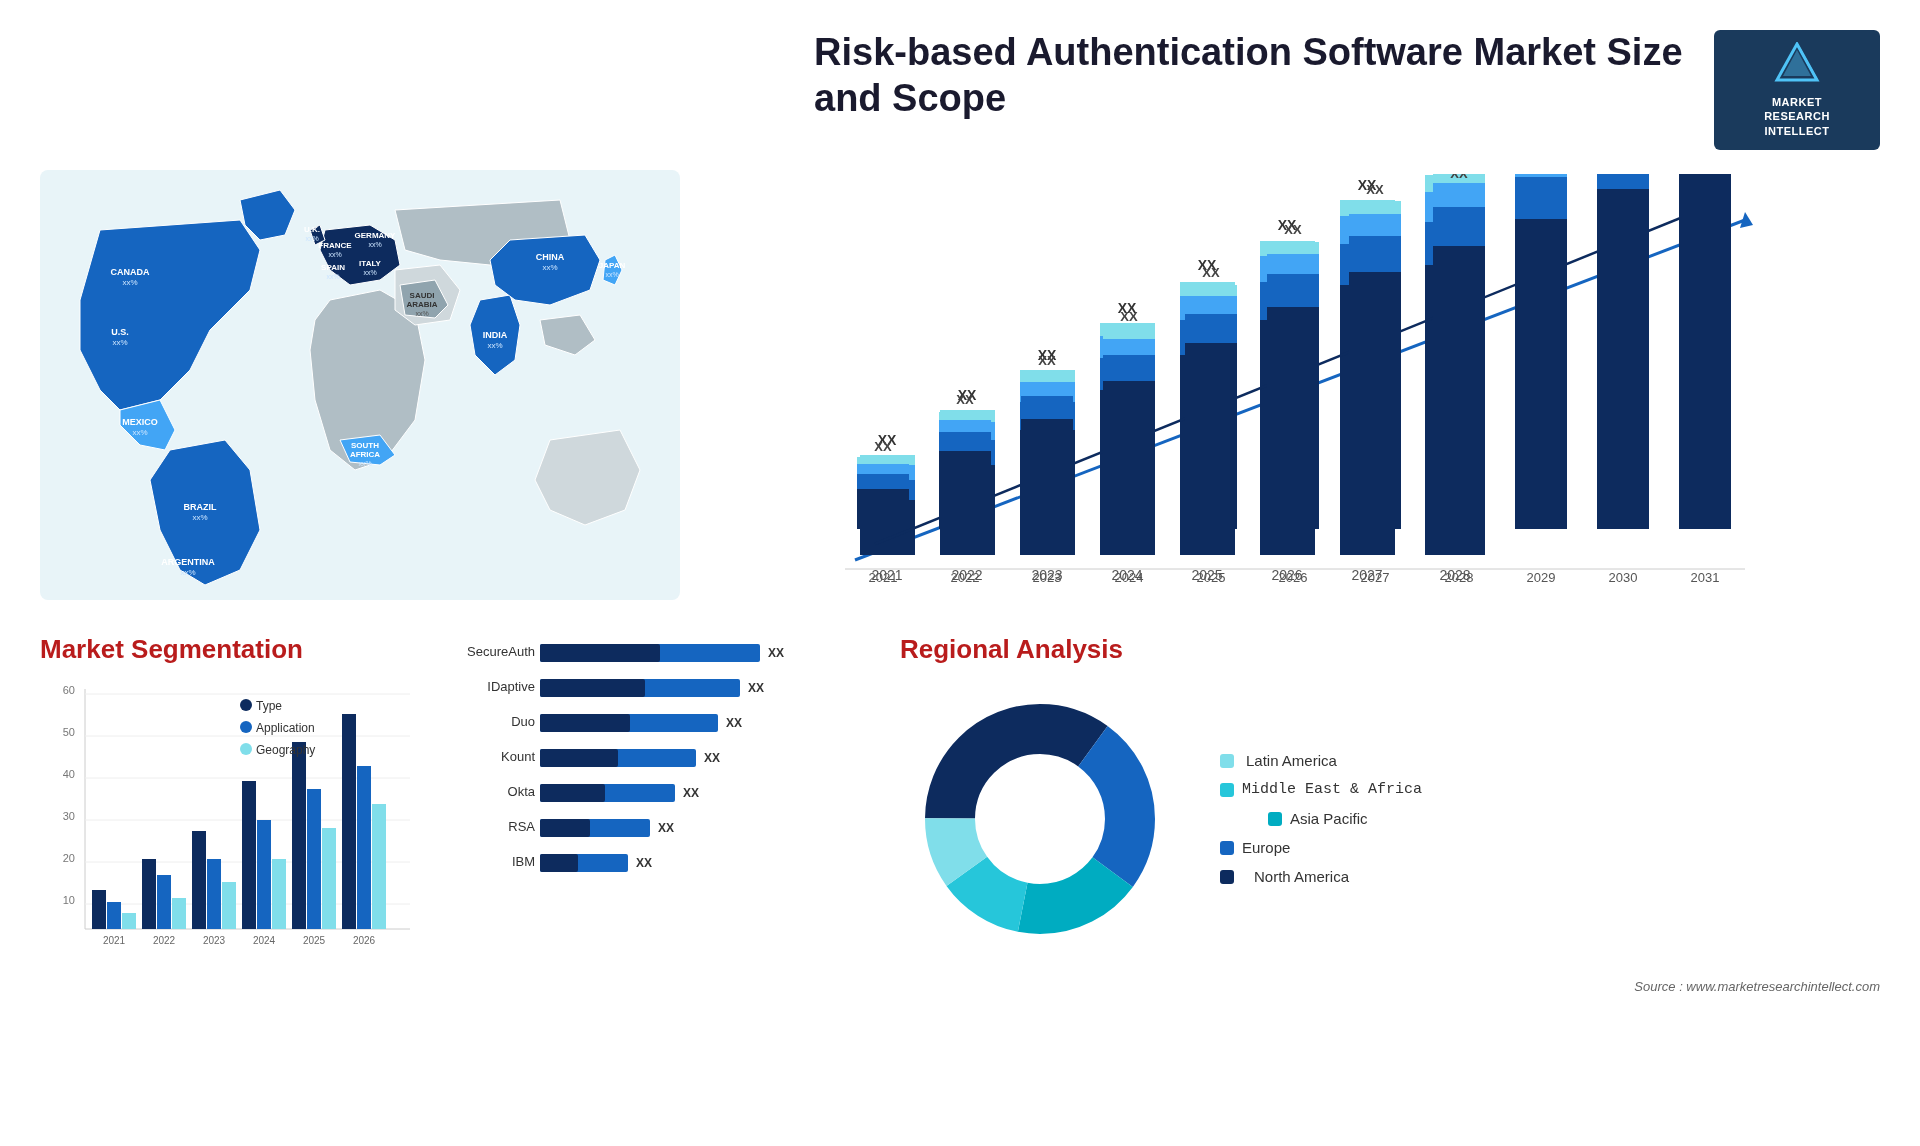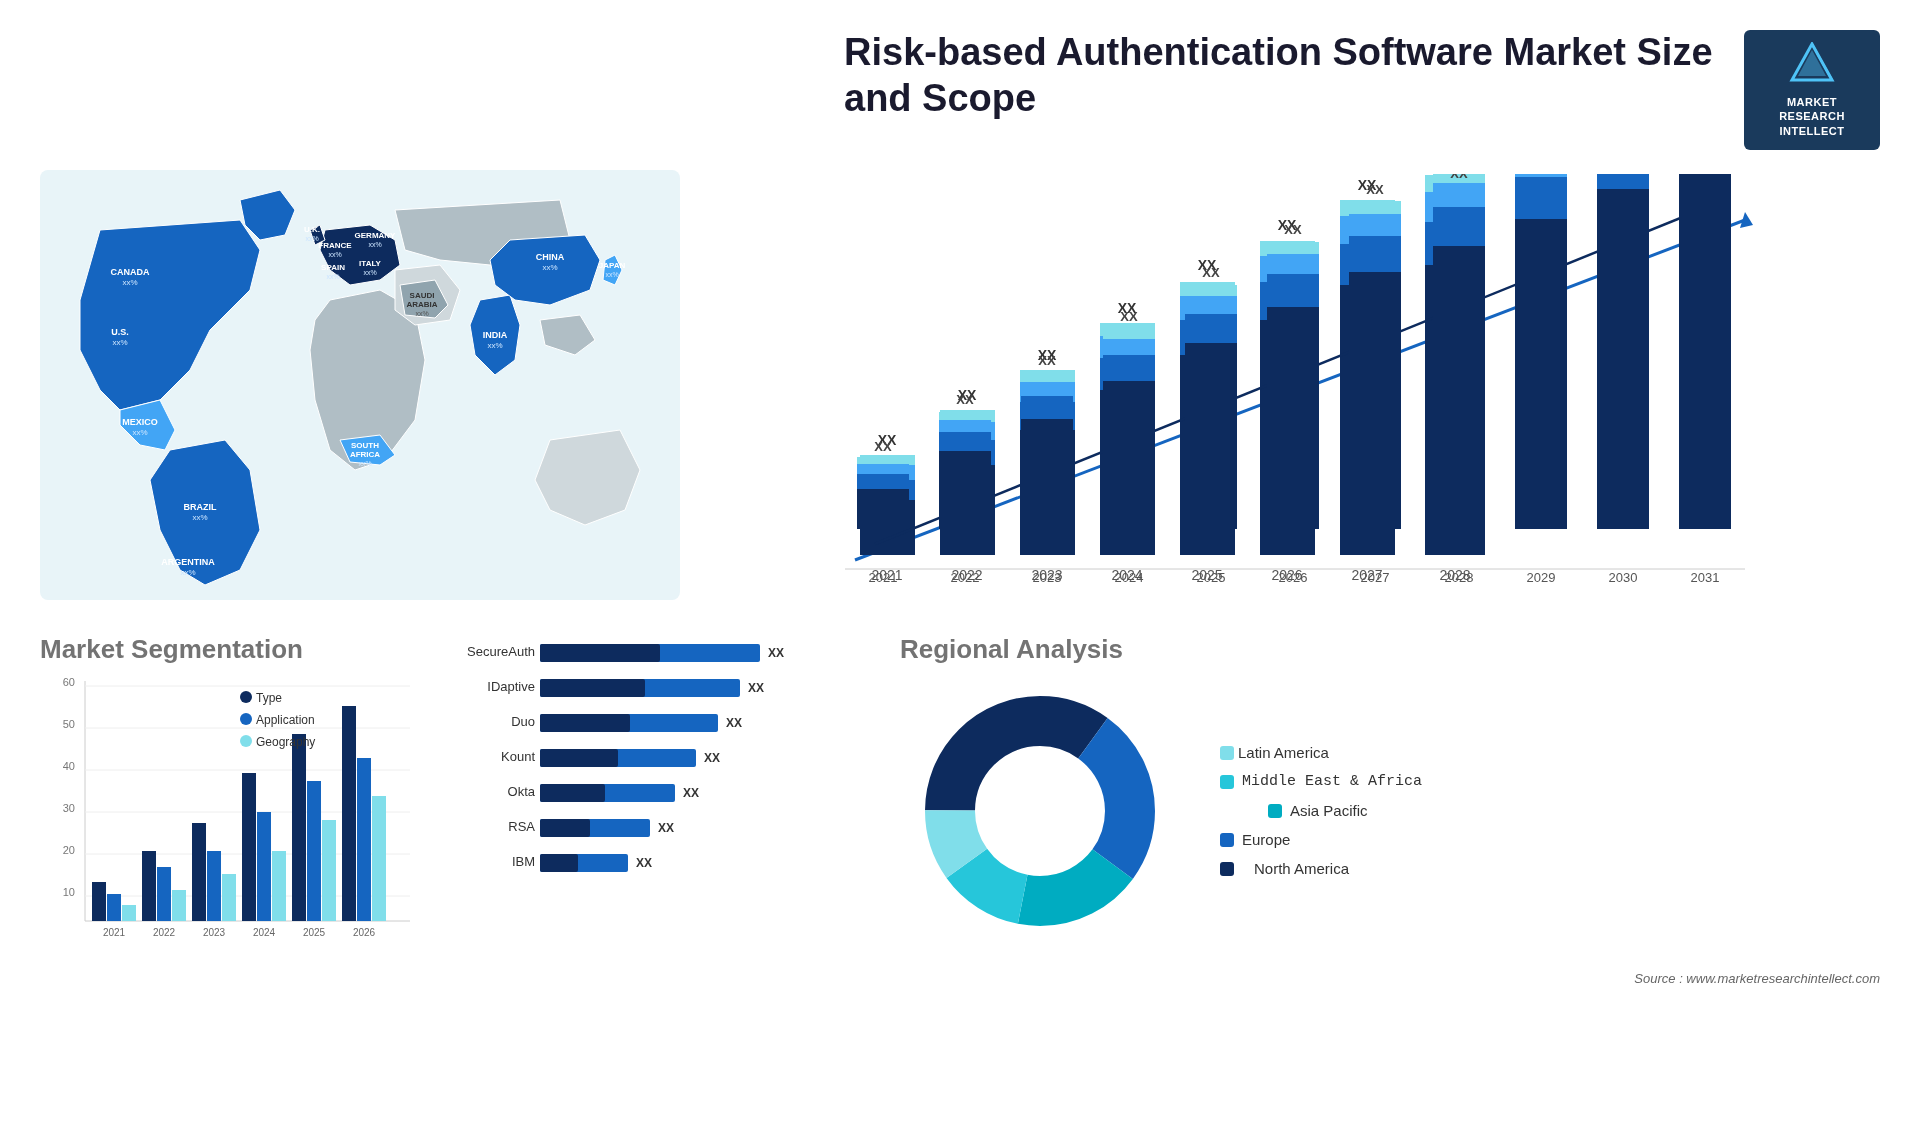--- a/index.html
+++ b/index.html
@@ -27,21 +27,21 @@
       line-height: 1.2;
     }
     .logo-container {
       display: flex;
       flex-direction: column;
       align-items: center;
       background: #1a3a5c;
       color: white;
       padding: 12px 18px;
       border-radius: 6px;
-      width: 136px;
+      width: 166px;
     }
     .logo-icon {
       font-size: 36px;
       color: #4fc3f7;
       font-weight: bold;
       margin-bottom: 4px;
     }
     .logo-text {
       font-size: 11px;
       font-weight: 700;
@@ -77,22 +77,22 @@
       margin-top: 10px;
     }
 
     
     .segmentation-section {
       flex: 0 0 380px;
     }
     .section-title {
       font-size: 26px;
       font-weight: 700;
-      color: #737373;
-      margin-bottom: 6px;
+      color: #b91c1c;
+      margin-bottom: 14px;
     }
 
     
     .players-section {
       flex: 0 0 420px;
     }
 
     
     .regional-section {
       flex: 1;
@@ -504,21 +504,21 @@
         <circle cx="140" cy="140" r="90" fill="none" stroke="#00acc1" stroke-width="50" stroke-dasharray="101.8 463.7" stroke-dashoffset="-197.9" transform="rotate(-90 140 140)"></circle>
 
         <circle cx="140" cy="140" r="90" fill="none" stroke="#26c6da" stroke-width="50" stroke-dasharray="67.9 497.6" stroke-dashoffset="-299.7" transform="rotate(-90 140 140)"></circle>
 
         <circle cx="140" cy="140" r="90" fill="none" stroke="#80deea" stroke-width="50" stroke-dasharray="56.5 509" stroke-dashoffset="-367.6" transform="rotate(-90 140 140)"></circle>
 
         <circle cx="140" cy="140" r="62" fill="white"></circle>
       </svg>
 
       <div style="display:flex; flex-direction:column; gap:12px;">
-        <div style="display:flex; align-items:center; gap:4px;">
+        <div style="display:flex; align-items:center; gap:12px;">
           <div style="width:14px;height:14px;border-radius:3px;background:#80deea;flex-shrink:0;"></div>
           <span style="font-size:15px;color:#333;">Latin America</span>
         </div>
         <div style="display:flex; align-items:center; gap:8px;font-family:Liberation Mono, monospace;">
           <div style="width:14px;height:14px;border-radius:3px;background:#26c6da;flex-shrink:0;"></div>
           <span style="font-size:15px;color:#333;">Middle East &amp; Africa</span>
         </div>
         <div style="display:flex; align-items:center; gap:8px;padding-left:48px;">
           <div style="width:14px;height:14px;border-radius:3px;background:#00acc1;flex-shrink:0;"></div>
           <span style="font-size:15px;color:#333;">Asia Pacific</span>

